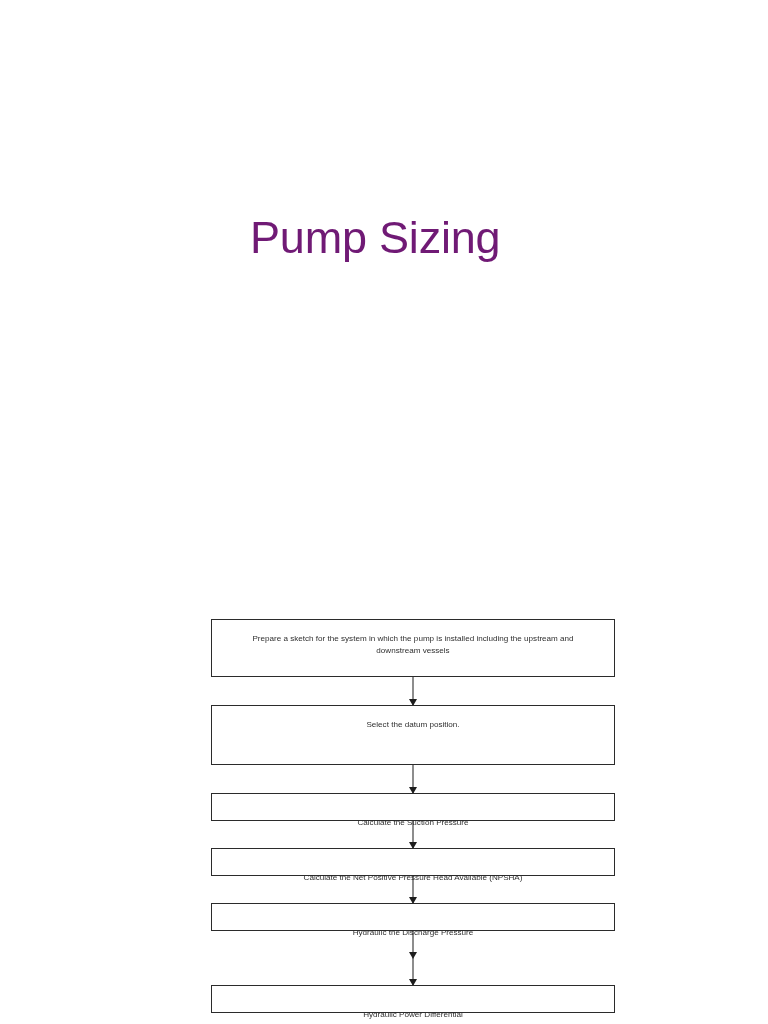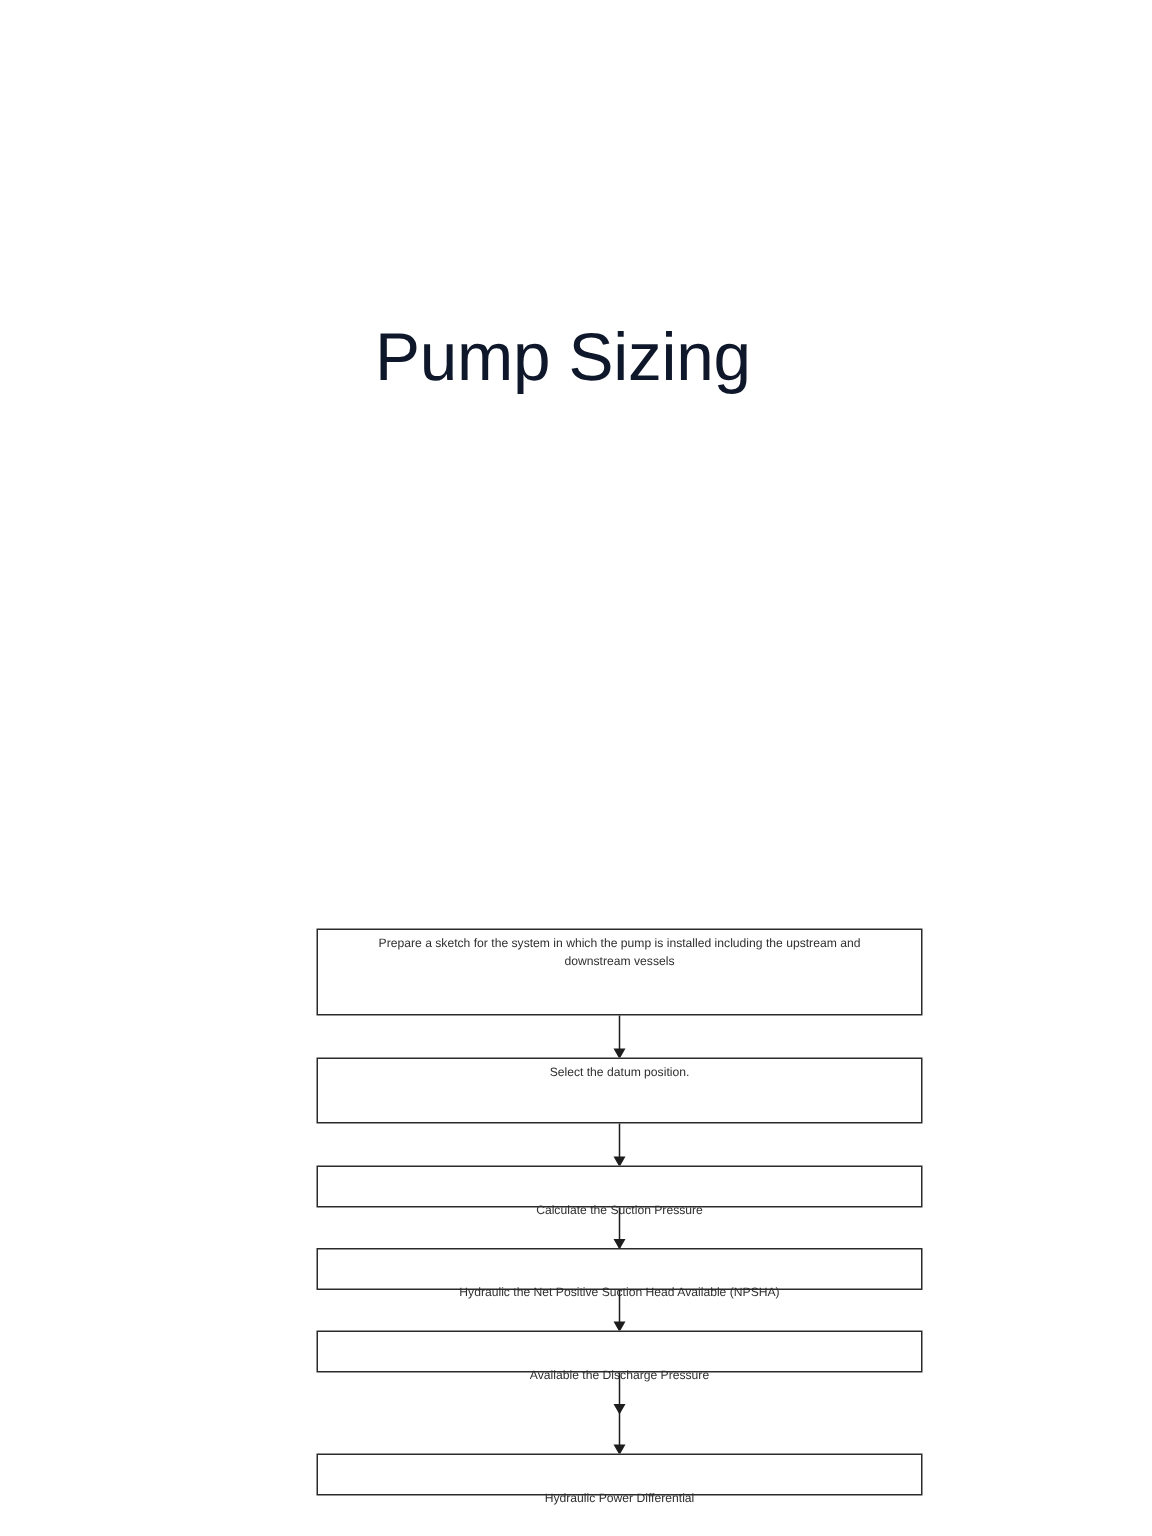--- a/index.html
+++ b/index.html
@@ -25,21 +25,21 @@
 
   
   .slide-title {
     position: absolute;
     left: 250px;
     top: 209px;
     width: 420px;
     font-size: 45px;
     line-height: 58px;
     font-weight: 400;
-    color: #0f172a;
+    color: #701a75;
     letter-spacing: -0.2px;
     white-space: nowrap;
   }
 
   
   .flowchart {
     position: absolute;
     left: 211px;
     top: 619px;
     width: 404px;
@@ -48,27 +48,27 @@
   .flow-box {
     position: relative;
     box-sizing: border-box;
     width: 404px;
     border: 1.3px solid #2b2b2b;
     background: #ffffff;
     color: #2f2f2f;
     font-size: 8.1px;
     line-height: 11.5px;
     text-align: center;
-    padding-top: 3px;
+    padding-top: 13px;
     padding-left: 18px;
     padding-right: 18px;
   }
 
   .flow-box.tall    { height: 58px; }
-  .flow-box.medium  { height: 44px; }
+  .flow-box.medium  { height: 60px; }
   .flow-box.short   { height: 28px; padding-top: 23px; }
 
   .flow-box .box-text {
     display: block;
   }
 
   
   .connector {
     position: relative;
     width: 404px;
@@ -127,30 +127,30 @@
     <div class="flow-box short">
       <span class="box-text">Calculate the Suction Pressure</span>
     </div>
 
     <div class="connector short-gap">
       <span class="stem"></span>
       <span class="head"></span>
     </div>
 
     <div class="flow-box short">
-      <span class="box-text">Hydraulic the Net Positive Suction Head Available (NPSHA)</span>
+      <span class="box-text">Calculate the Net Positive Pressure Head Available (NPSHA)</span>
     </div>
 
     <div class="connector short-gap">
       <span class="stem"></span>
       <span class="head"></span>
     </div>
 
     <div class="flow-box short">
-      <span class="box-text">Available the Discharge Pressure</span>
+      <span class="box-text">Hydraulic the Discharge Pressure</span>
     </div>
 
     <div class="connector short-gap">
       <span class="stem"></span>
       <span class="head"></span>
     </div>
 
 
     <div class="connector short-gap">
       <span class="stem"></span>

